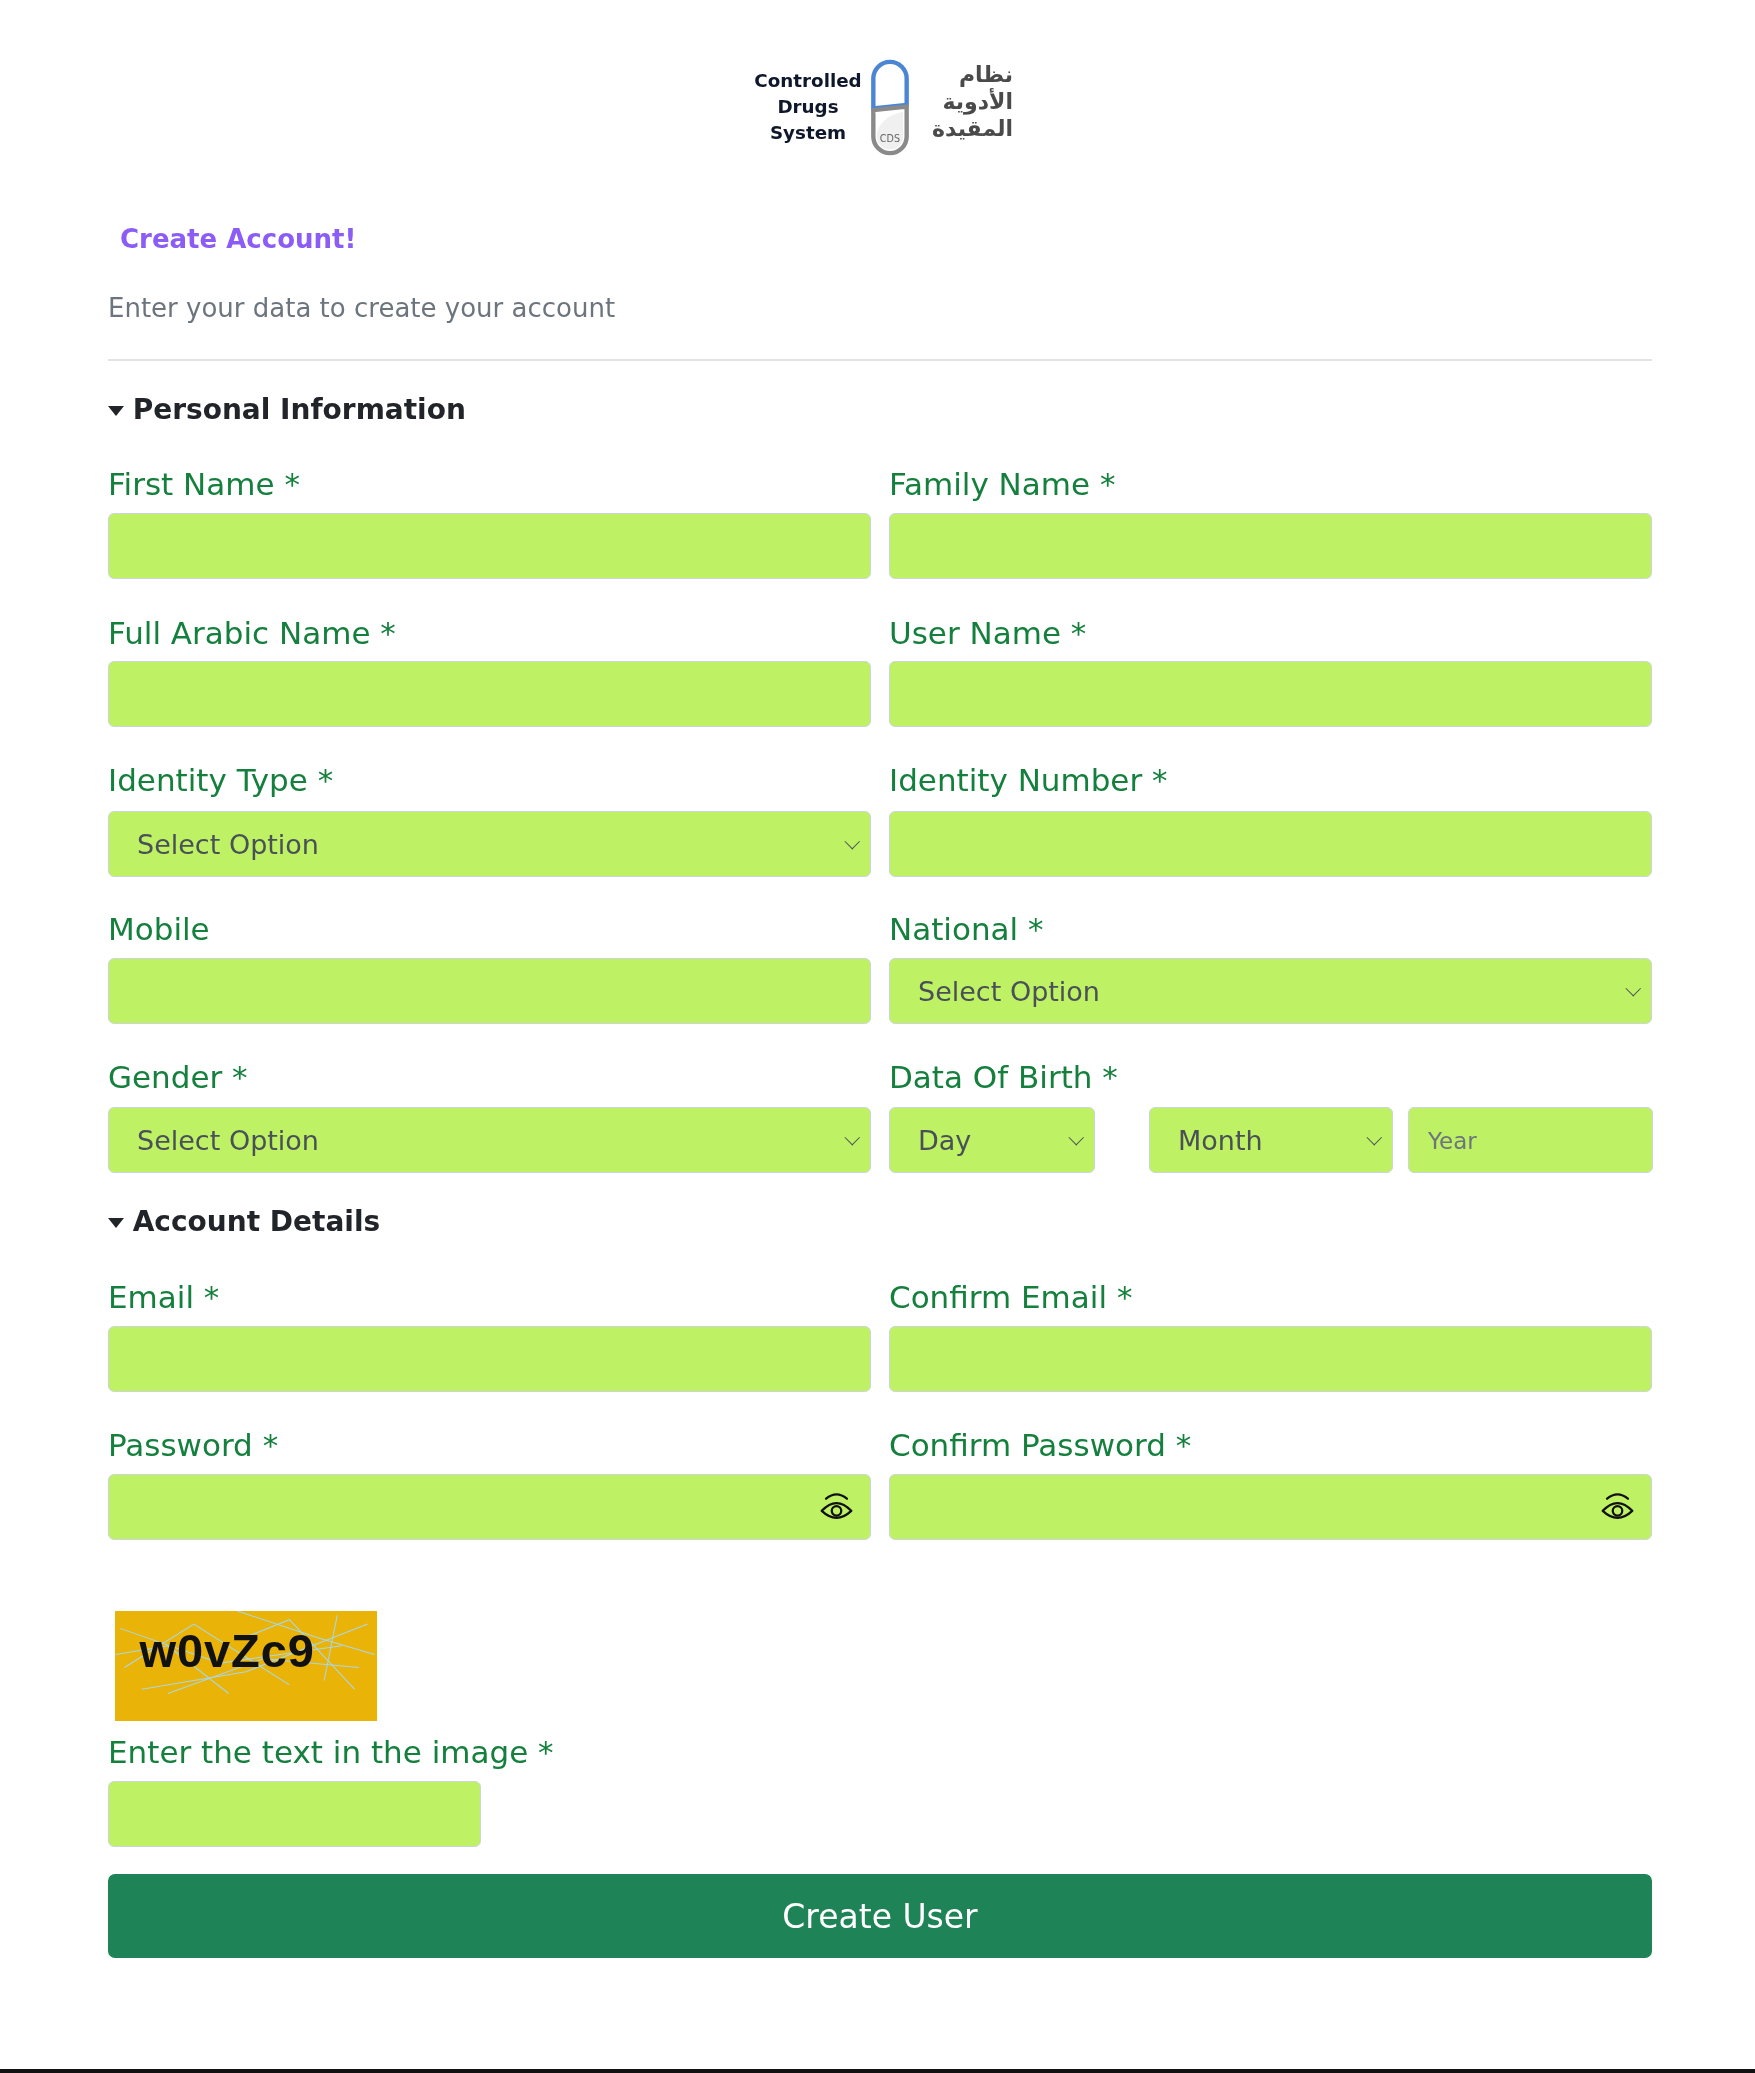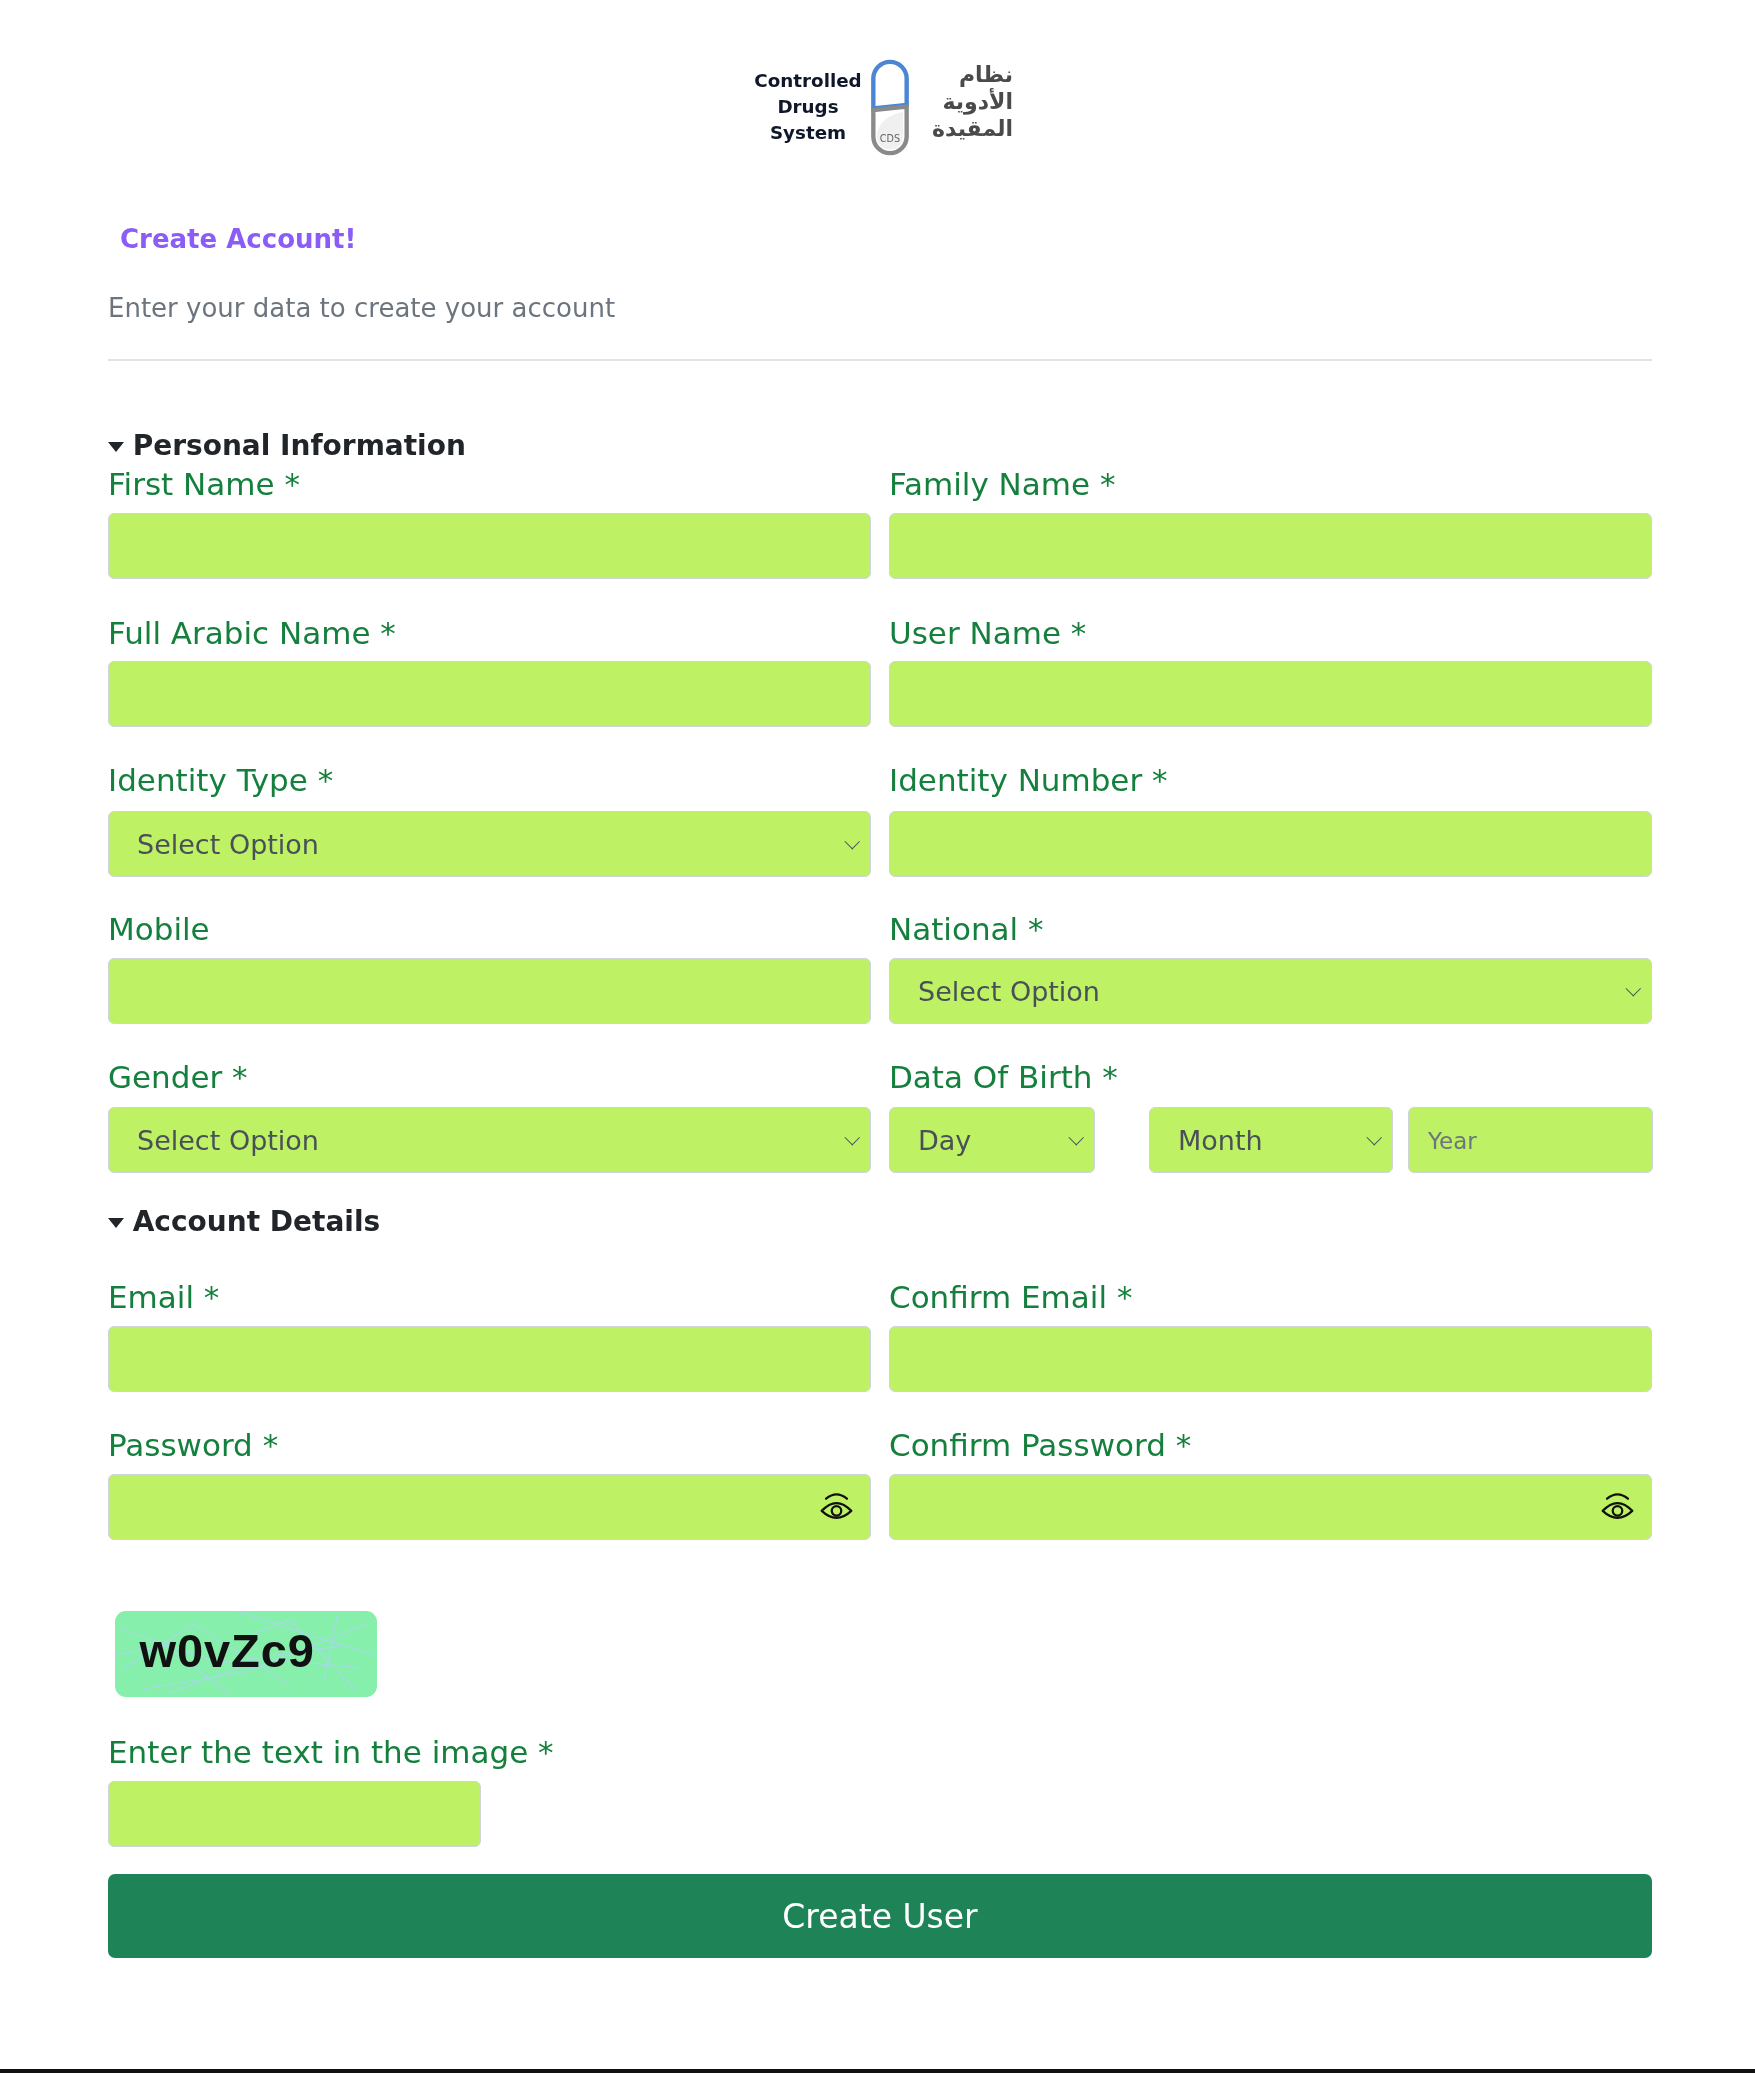--- a/index.html
+++ b/index.html
@@ -21,21 +21,21 @@
   .caret { width: 0; height: 0; border-left: 8.7px solid transparent; border-right: 8.7px solid transparent; border-top: 10.5px solid #212529; margin-right: 8.7px; margin-top: 3.5px; }
 
   .label { font-size: 31px; color: #15803d; white-space: nowrap; }
   .field { height: 66px; border: 1.7px solid #ced4da; border-radius: 6.1px; background: #bef264; }
   input.field { font-family: "DejaVu Sans", "Liberation Sans", sans-serif; font-size: 24.5px; padding: 16px 19px; outline: none; color: #495057; }
   input.field::placeholder { color: #6c757d; font-size: 23px; }
   .select { display: flex; align-items: center; justify-content: space-between; padding: 0 12.2px 0 28px; font-size: 27px; color: #495057; cursor: pointer; }
   .chev { width: 10.5px; height: 10.5px; border-right: 1.7px solid #495057; border-bottom: 1.7px solid #495057; transform: rotate(45deg); margin-top: -5.2px; }
   .eye { position: absolute; right: 17.5px; top: 15.7px; width: 35px; height: 33px; cursor: pointer; }
 
-  .captcha { left: 115px; top: 1611px; width: 262px; height: 86px; background: #86efac; overflow: hidden; border-radius: 11px; }
+  .captcha { left: 115px; top: 1611px; width: 262px; height: 110px; background: #eab308; overflow: hidden; }
   .captcha-text { position: absolute; left: 24.5px; top: 12.2px; font-family: "Liberation Sans", sans-serif; font-weight: bold; font-size: 47px; color: #111; letter-spacing: 0.9px; }
 
   .btn { left: 108px; top: 1874px; width: 1544px; height: 84px; background: #1e8457; border-radius: 7px; color: #fff; font-size: 33px; display: flex; align-items: center; justify-content: center; cursor: pointer; }
   .bottom-bar { left: 0; top: 2069px; width: 1756px; height: 4.4px; background: #111; }
 </style>
 </head>
 <body>
 
 <div class="abs logo">
   <div class="logo-en">
@@ -53,21 +53,21 @@
     <div>نظام</div>
     <div>الأدوية</div>
     <div>المقيدة</div>
   </div>
 </div>
 
 <div class="abs title">Create Account!</div>
 <div class="abs subtitle">Enter your data to create your account</div>
 <div class="abs divider"></div>
 
-<div class="abs section-head" style="top:393px;margin-top:36px;">
+<div class="abs section-head" style="top:393px;">
   <span class="caret"></span>
   <span>Personal Information</span>
 </div>
 
 <div class="abs label" style="left:108px; top:466px;">First Name *</div>
 <input class="abs field" style="left: 108px; top: 513px; width: 763px;" value="">
 <div class="abs label" style="left:889px; top:466px;">Family Name *</div>
 <input class="abs field" style="left: 889px; top: 513px; width: 763px;" value="">
 
 <div class="abs label" style="left:108px; top:615px;">Full Arabic Name *</div>

